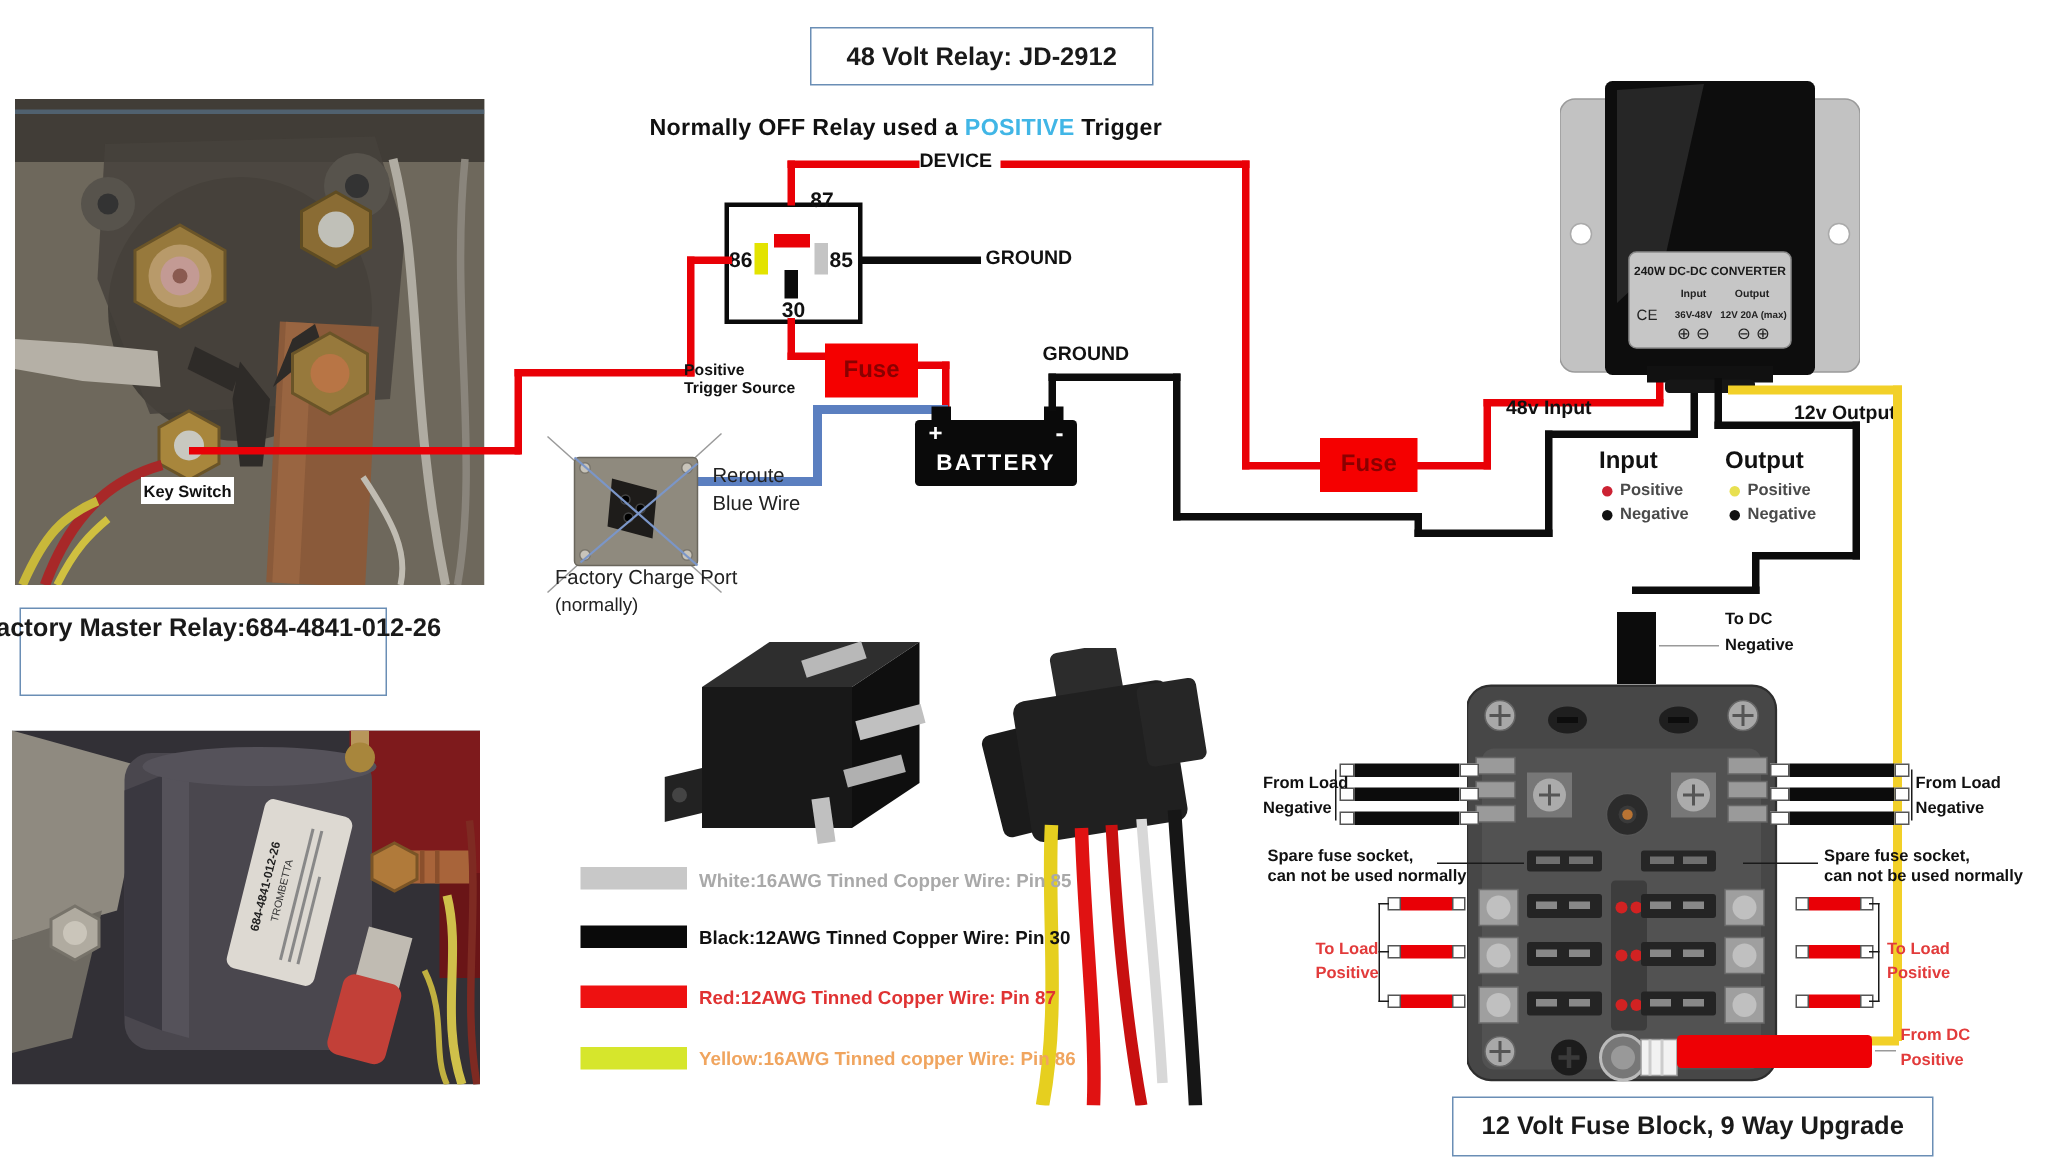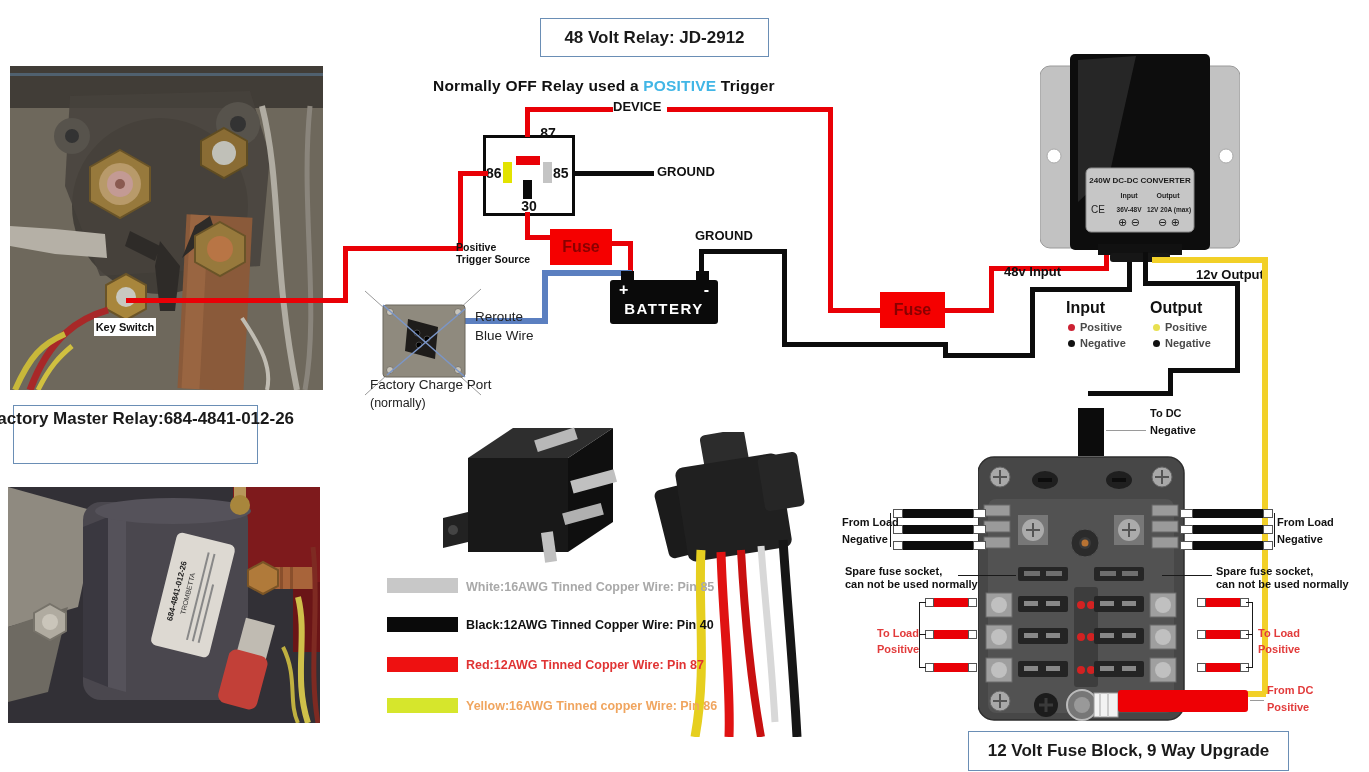--- a/index.html
+++ b/index.html
@@ -313,21 +313,21 @@
     <path d="M58,118 C55,180 64,240 52,305" stroke="#e6cf1f" stroke-width="9" fill="none"></path>
     <path d="M78,120 C80,190 88,250 86,305" stroke="#e01212" stroke-width="9" fill="none"></path>
     <path d="M98,118 C102,190 108,250 118,305" stroke="#c81010" stroke-width="8" fill="none"></path>
     <path d="M118,114 C122,170 128,220 132,290" stroke="#d8d8d8" stroke-width="7" fill="none"></path>
     <path d="M140,108 C144,170 150,230 154,305" stroke="#161616" stroke-width="9" fill="none"></path>
   </svg>
 
   <div class="leg-sw" style="left: 387px; top: 578px; background: rgb(200, 200, 200);"></div>
   <div class="leg-tx" style="left: 466px; top: 580px; color: rgb(169, 169, 169);">White:16AWG Tinned Copper Wire: Pin 85</div>
   <div class="leg-sw" style="left: 387px; top: 617px; background: rgb(10, 10, 10);"></div>
-  <div class="leg-tx" style="left: 466px; top: 618px; color: rgb(17, 17, 17);">Black:12AWG Tinned Copper Wire: Pin 40</div>
+  <div class="leg-tx" style="left: 466px; top: 618px; color: rgb(17, 17, 17);">Black:12AWG Tinned Copper Wire: Pin 30</div>
   <div class="leg-sw" style="left: 387px; top: 657px; background: rgb(238, 17, 17);"></div>
   <div class="leg-tx" style="left: 466px; top: 658px; color: rgb(224, 51, 51);">Red:12AWG Tinned Copper Wire: Pin 87</div>
   <div class="leg-sw" style="left: 387px; top: 698px; background: rgb(214, 230, 44);"></div>
   <div class="leg-tx" style="left: 466px; top: 699px; color: rgb(240, 165, 95);">Yellow:16AWG Tinned copper Wire: Pin 86</div>
 
   <svg class="abs" style="left:978px;top:455px;" width="208" height="268" viewBox="0 0 208 268">
     <rect x="0" y="2" width="206" height="263" rx="16" fill="#474747" stroke="#2e2e2e" stroke-width="1.5"></rect>
     <rect x="10" y="44" width="186" height="214" rx="8" fill="#525252"></rect>
 
     <g stroke="#666">

